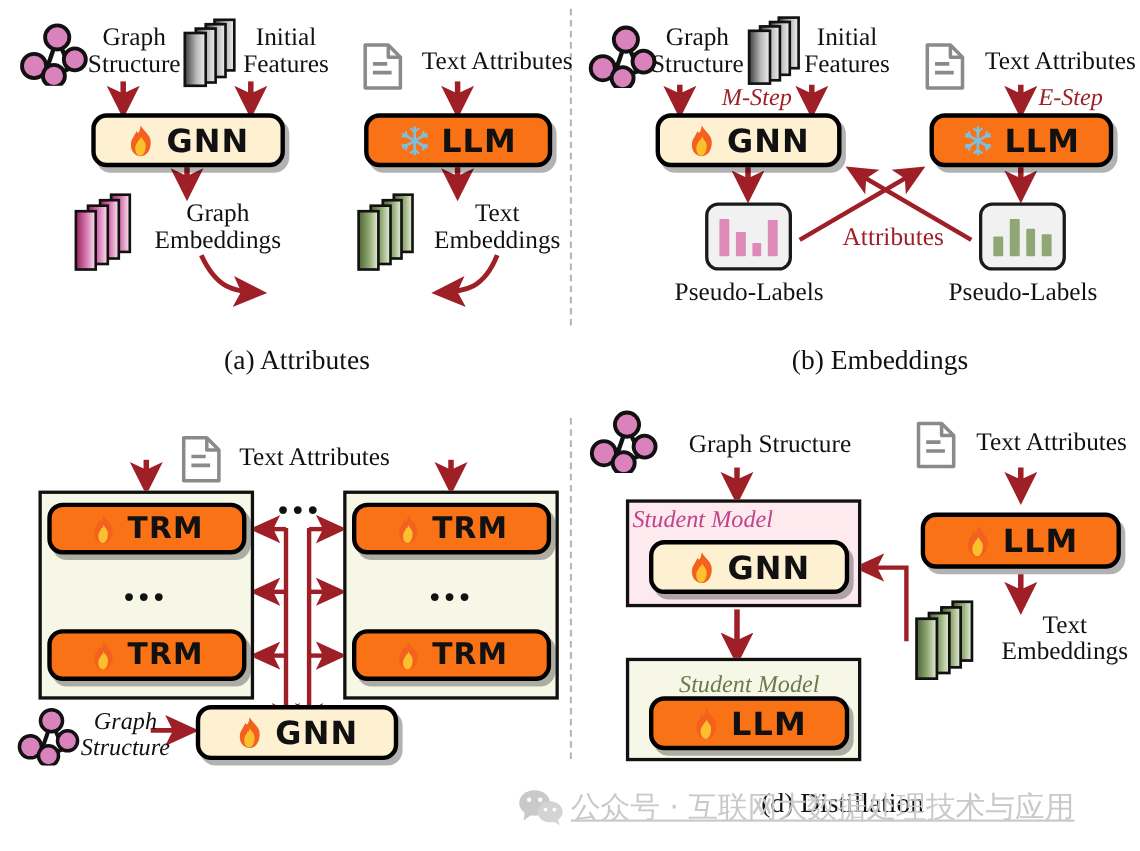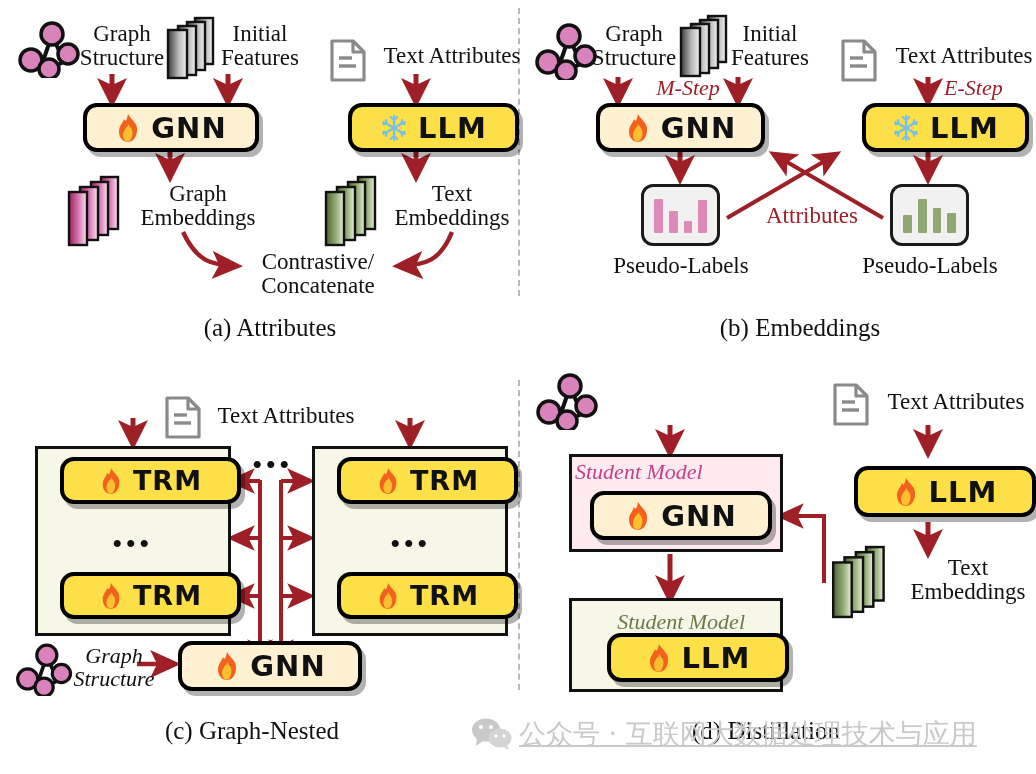--- a/index.html
+++ b/index.html
@@ -30,21 +30,21 @@
     position:absolute;box-sizing:border-box;
     border:4px solid #000;border-radius:14px;
     display:flex;align-items:center;justify-content:center;gap:10px;
     box-shadow:4px 5px 0 rgba(0,0,0,.30);
   }
   .chip .cl{
     font-family:"DejaVu Sans",sans-serif;
     font-weight:600;letter-spacing:1px;color:#111;
   }
   .chip.warm{background:#fdf1d2;}
-  .chip.cool{background:#fde047;margin-left:17px;}
+  .chip.cool{background:#f97316;}
 
   
   .glyph{display:block;flex:0 0 auto;}
 
   
   .gicon{position:absolute;}
 
   
   .doc{position:absolute;}
 
@@ -244,21 +244,20 @@
     </defs>
     <g stroke="#111" stroke-width="2.4">
       <rect x="38" y="2" width="17" height="52" fill="url(#greeng)"></rect>
       <rect x="28" y="7" width="17" height="53" fill="url(#greeng)"></rect>
       <rect x="17" y="12" width="18" height="53" fill="url(#greeng)"></rect>
       <rect x="6" y="17" width="18" height="53" fill="url(#greeng)"></rect>
     </g>
   </svg>
   <div class="lbl l22" style="left:372px;top:182px;width:160px;">Text<br>Embeddings</div>
 
-  <div class="lbl l22" style="left:234px;top:250px;width:168px;">Contrastive/<br>Concatenate</div>
 
   <div class="lbl cap" style="left:130px;top:315px;width:280px;">(a) Attributes</div>
 
   <svg class="gicon" style="left:533px;top:20px;" width="68" height="60" viewBox="0 0 68 60">
     <g stroke="#111" stroke-width="4" fill="none">
       <line x1="26" y1="46" x2="36" y2="17"></line>
       <line x1="36" y1="17" x2="48" y2="44"></line>
       <line x1="48" y1="44" x2="34" y2="50"></line>
     </g>
     <g fill="#d982bb" stroke="#111" stroke-width="3.5">
@@ -404,35 +403,35 @@
   <div class="lbl l21" style="left:62px;top:644px;width:104px;">Graph<br>Structure</div>
 
   <div class="chip warm" style="left:178px;top:641px;width:184px;height:50px;">
     <svg class="glyph" width="26" height="30" viewBox="0 0 26 30">
       <path d="M13 1 C17 8 23 10 22 18 C21.4 25 17.6 29 13 29 C8.4 29 4 25.4 4 18.6 C4 13 7.4 11 9 6 C10.6 9.6 12 7 13 1 z" fill="#f4611f"></path>
       <path d="M13 11 C15.6 15 18 16.6 17.4 21 C17 25 15.2 28.6 12.6 28.6 C10 28.6 8 26 8 21.8 C8 18 10.6 16.4 11.4 13.4 C12 15 12.6 14 13 11 z" fill="#fbc02d"></path>
     </svg>
     <span class="cl" style="font-size:29px;">GNN</span>
   </div>
 
-  <div class="lbl cap" style="left:62px;top:718px;width:380px;">(c) Graph-Nested</div>
 
   <svg class="gicon" style="left:534px;top:370px;" width="68" height="60" viewBox="0 0 68 60">
     <g stroke="#111" stroke-width="4" fill="none">
       <line x1="26" y1="46" x2="36" y2="17"></line>
       <line x1="36" y1="17" x2="48" y2="44"></line>
       <line x1="48" y1="44" x2="34" y2="50"></line>
     </g>
     <g fill="#d982bb" stroke="#111" stroke-width="3.5">
       <circle cx="36" cy="16" r="11"></circle>
       <circle cx="15" cy="42" r="11"></circle>
       <circle cx="52" cy="36" r="10"></circle>
       <circle cx="33" cy="51" r="10"></circle>
     </g>
   </svg>
+  <div class="lbl l22" style="left:604px;top:392px;width:192px;">Graph Structure</div>
 
   <svg class="doc" style="left:832px;top:382px;" width="38" height="45" viewBox="0 0 38 45">
     <path d="M3 3 h21 l11 11 v28 a0 0 0 0 1 0 0 h-32 z" fill="#fff" stroke="#8a8a8a" stroke-width="3.2" stroke-linejoin="round"></path>
     <path d="M24 3 v11 h11" fill="none" stroke="#8a8a8a" stroke-width="3.2" stroke-linejoin="round"></path>
     <line x1="10" y1="20" x2="23" y2="20" stroke="#8a8a8a" stroke-width="3.4"></line>
     <line x1="10" y1="28" x2="27" y2="28" stroke="#8a8a8a" stroke-width="3.4"></line>
   </svg>
   <div class="lbl l22" style="left:876px;top:390px;width:160px;">Text Attributes</div>
 
   <div class="frame blush" style="left:569px;top:454px;width:214px;height:98px;"></div>

